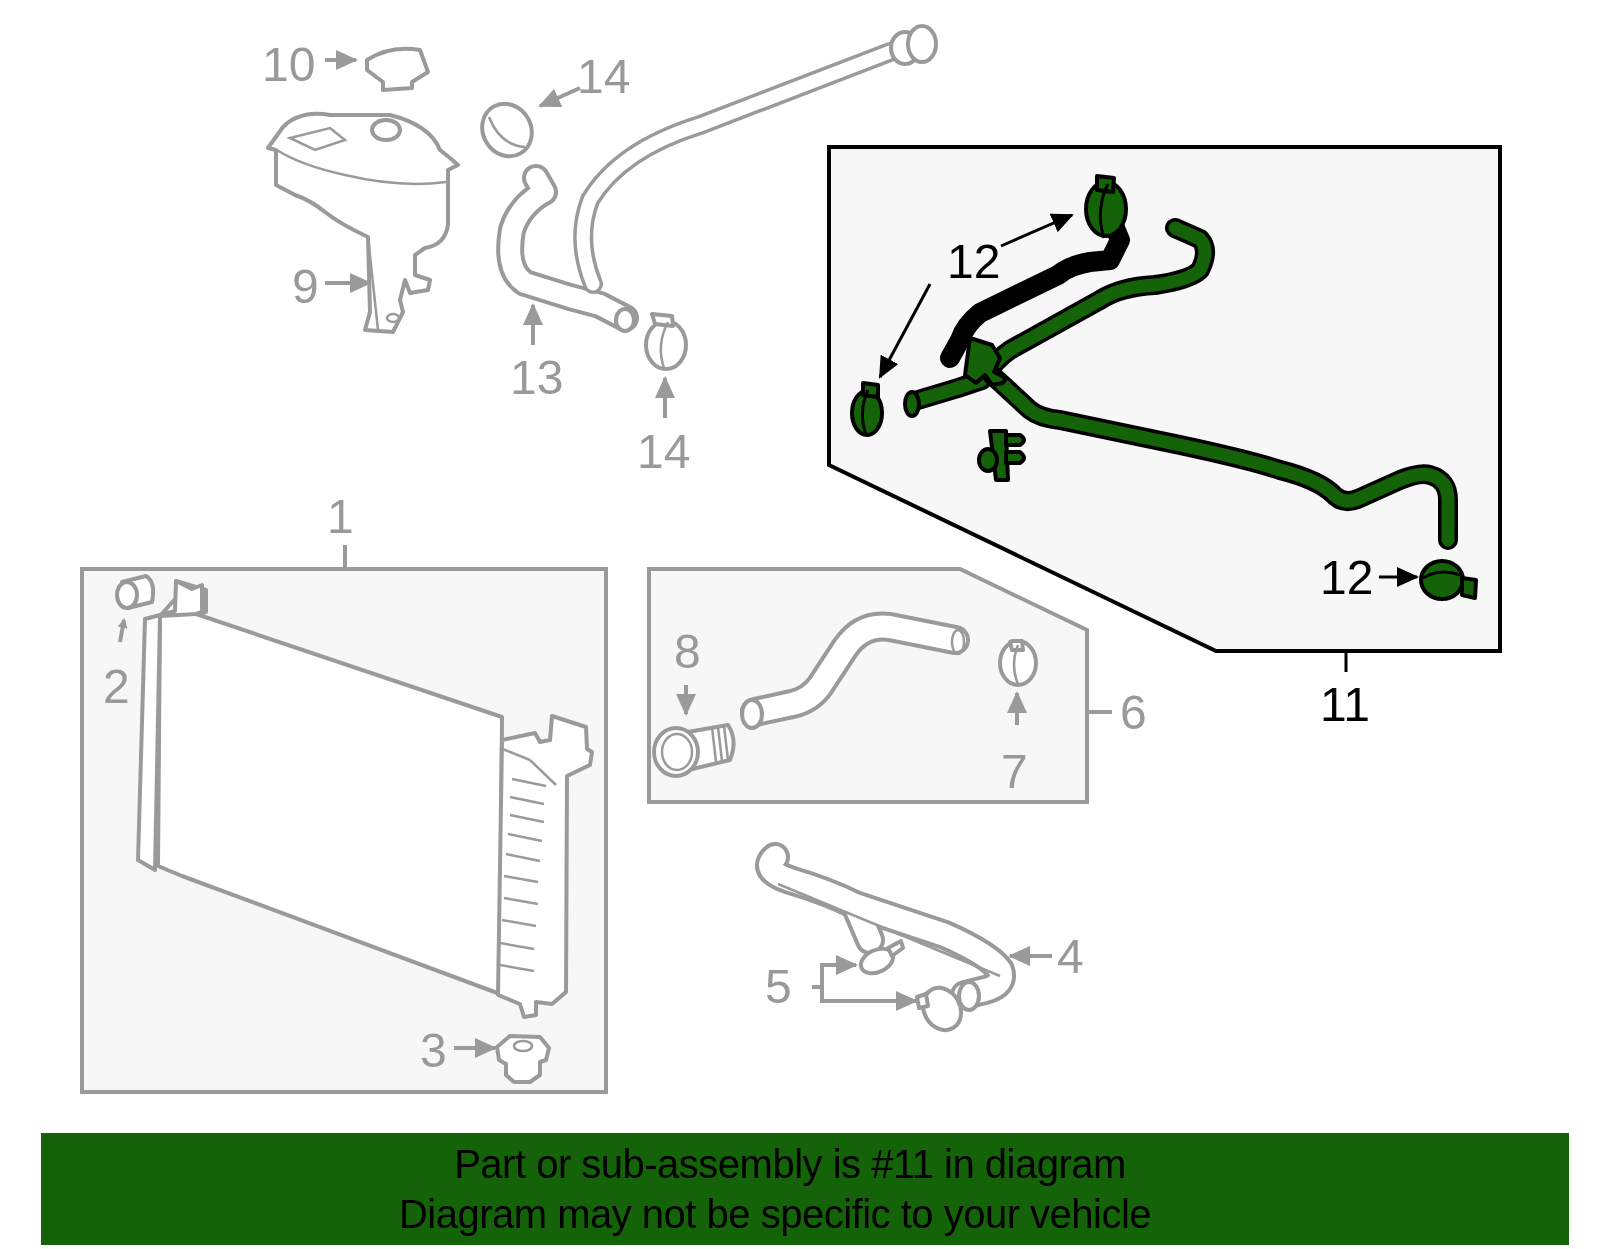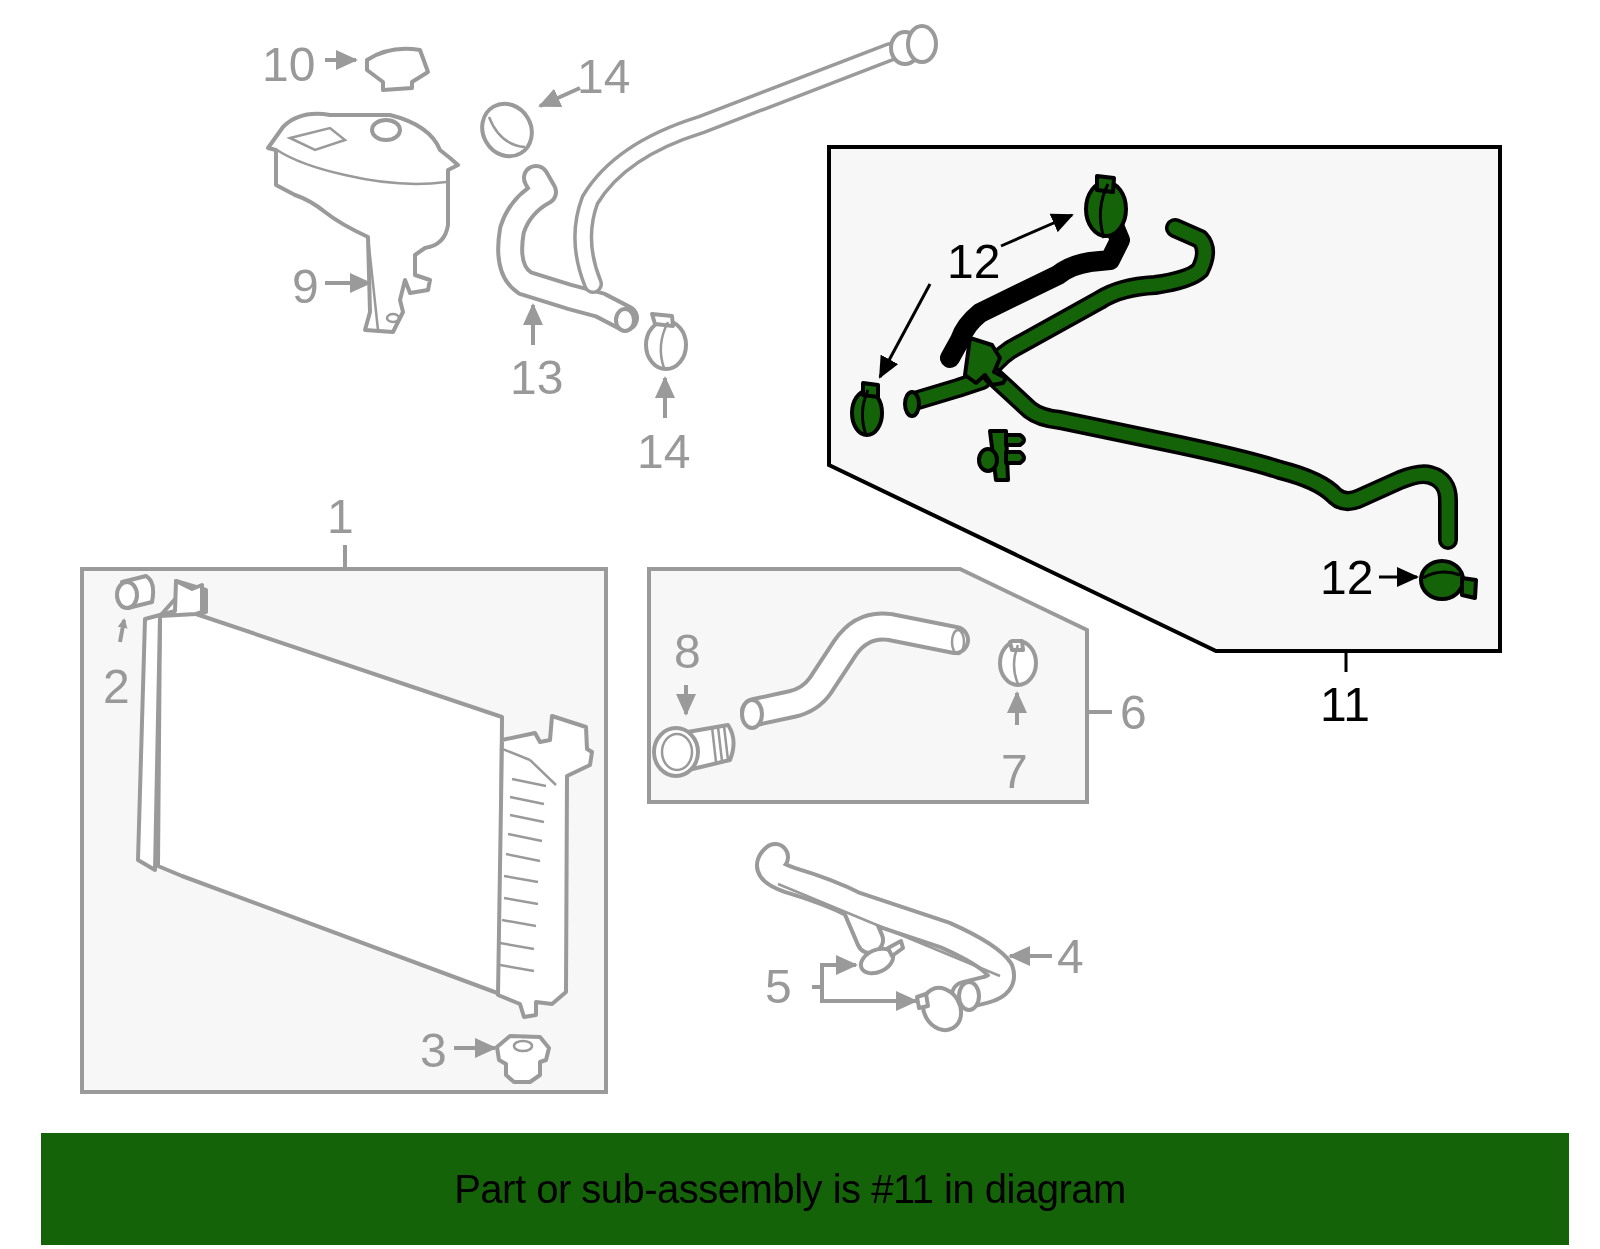--- a/index.html
+++ b/index.html
@@ -228,13 +228,14 @@
     <line class="black-line" x1="1001" y1="246" x2="1072" y2="215" marker-end="url(#abL)"></line>
     <line class="black-line" x1="930" y1="284" x2="880" y2="377" marker-end="url(#abL)"></line>
     <text class="callout black" x="947" y="278">12</text>
     <line class="black-line" x1="1379" y1="577" x2="1417" y2="577" marker-end="url(#abL)"></line>
     <text class="callout black" x="1320" y="594">12</text>
   </g>
 </svg>
 
 <div id="banner">
   <div class="line line1">Part or sub-assembly is #11 in diagram</div>
+  <div class="line line2">Diagram may not be specific to your vehicle</div>
 </div>
 
 </body></html>

